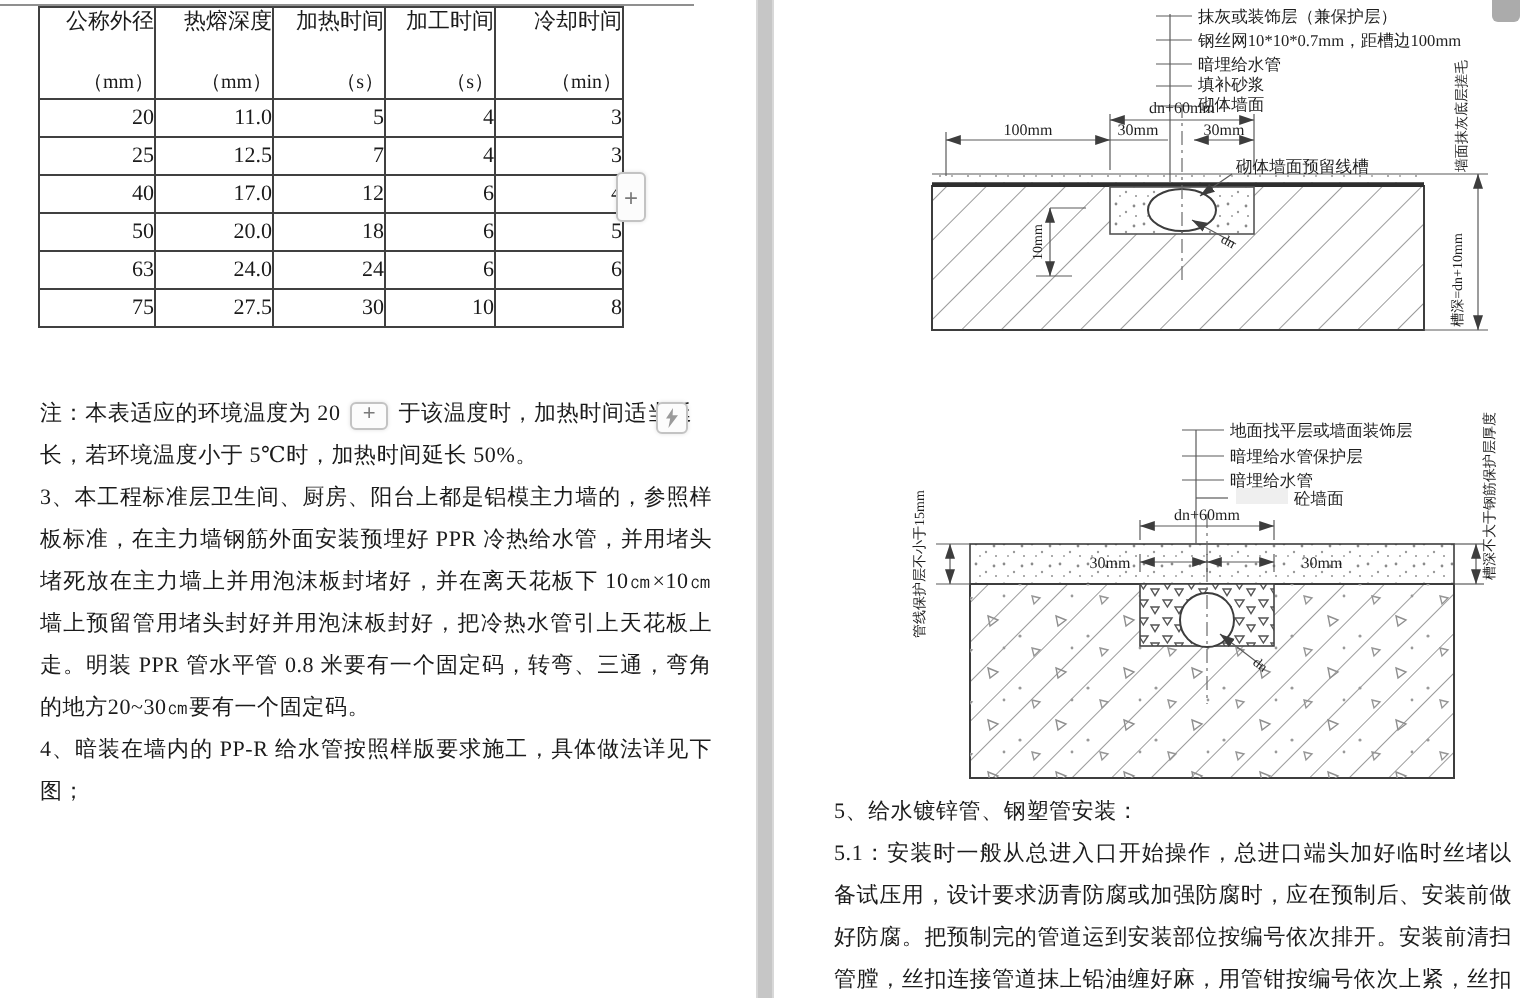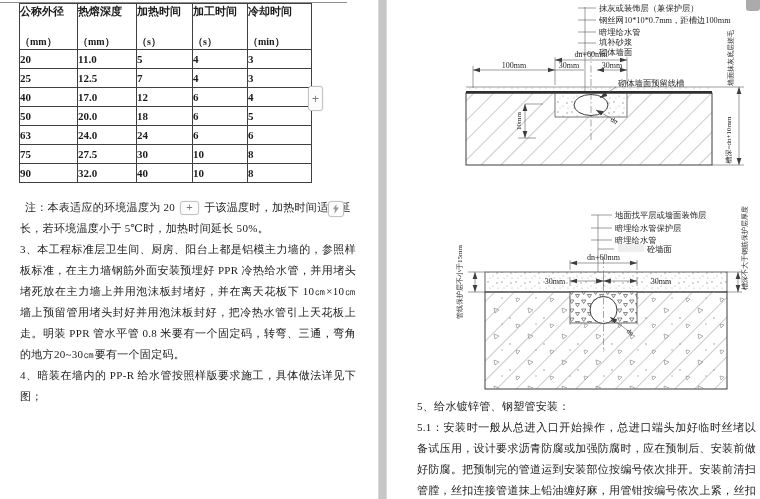--- a/index.html
+++ b/index.html
@@ -6,33 +6,33 @@
   body{
     position:relative;width:760px;height:499px;background:#fff;overflow:hidden;
     font-family:"Liberation Serif","DejaVu Serif",serif;color:#1b1b1b;
   }
   
   .topline{position:absolute;left:0;top:2px;width:347px;height:0;border-top:1px solid #8f8f8f;}
   table.fusion{
     position:absolute;left:19px;top:3px;width:292px;border-collapse:collapse;table-layout:fixed;
   }
   table.fusion th,table.fusion td{
-    border:1px solid #404040;text-align:left;vertical-align:middle;
-    font-weight:bold;font-size:11px;padding:0;
+    border:1px solid #404040;text-align:right;vertical-align:middle;
+    font-weight:normal;font-size:11px;padding:0;
   }
   table.fusion td{height:18px;}
   table.fusion th{height:32px;}
   th .h1{font-size:11px;line-height:15px;}
   th .h2{font-size:10px;line-height:14px;margin-top:16px;}
   .lefttext{
     position:absolute;left:20px;top:197px;width:336px;
     font-size:11px;line-height:21px;text-align:justify;letter-spacing:.3px;
   }
   .lefttext p{margin:0;}
-  .noteline{display:flex;align-items:center;height:21px;white-space:nowrap;overflow:hidden;justify-content:center;}
+  .noteline{display:flex;align-items:center;height:21px;white-space:nowrap;overflow:hidden;}
   .noteline .gap{width:5px;}
   
   .mini-btn{
     box-sizing:border-box;display:flex;align-items:center;justify-content:center;
     background:#fcfcfc;border:1px solid #c3c3c3;border-radius:3px;color:#7a7a7a;
     font-family:"Liberation Sans",sans-serif;box-shadow:0 0 2px rgba(0,0,0,.12);
   }
   .plus-note{width:19px;height:14px;font-size:11px;line-height:1;}
   .plus-col{position:absolute;left:308px;top:86px;width:15px;height:25px;font-size:12px;}
   .ac-icon{position:absolute;left:328px;top:201px;width:16px;height:16px;border-radius:3px;}
@@ -126,27 +126,20 @@
         <td>63</td>
         <td>24.0</td>
         <td>24</td>
         <td>6</td>
         <td>6</td>
       </tr>
       <tr>
         <td>75</td>
         <td>27.5</td>
         <td>30</td>
-        <td>10</td>
-        <td>8</td>
-      </tr>
-      <tr>
-        <td>90</td>
-        <td>32.0</td>
-        <td>40</td>
         <td>10</td>
         <td>8</td>
       </tr>
     </tbody>
 </table>
 
 <div class="mini-btn plus-col">+</div>
 
 <div class="lefttext">
   <div class="noteline">

